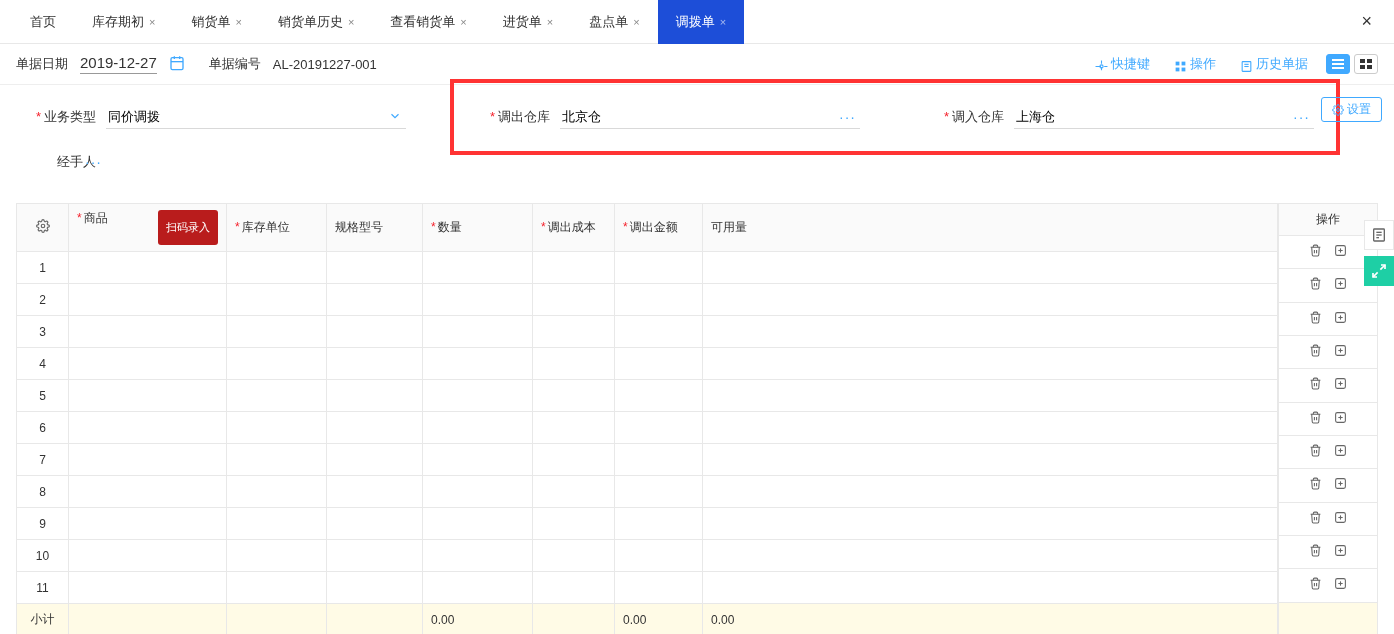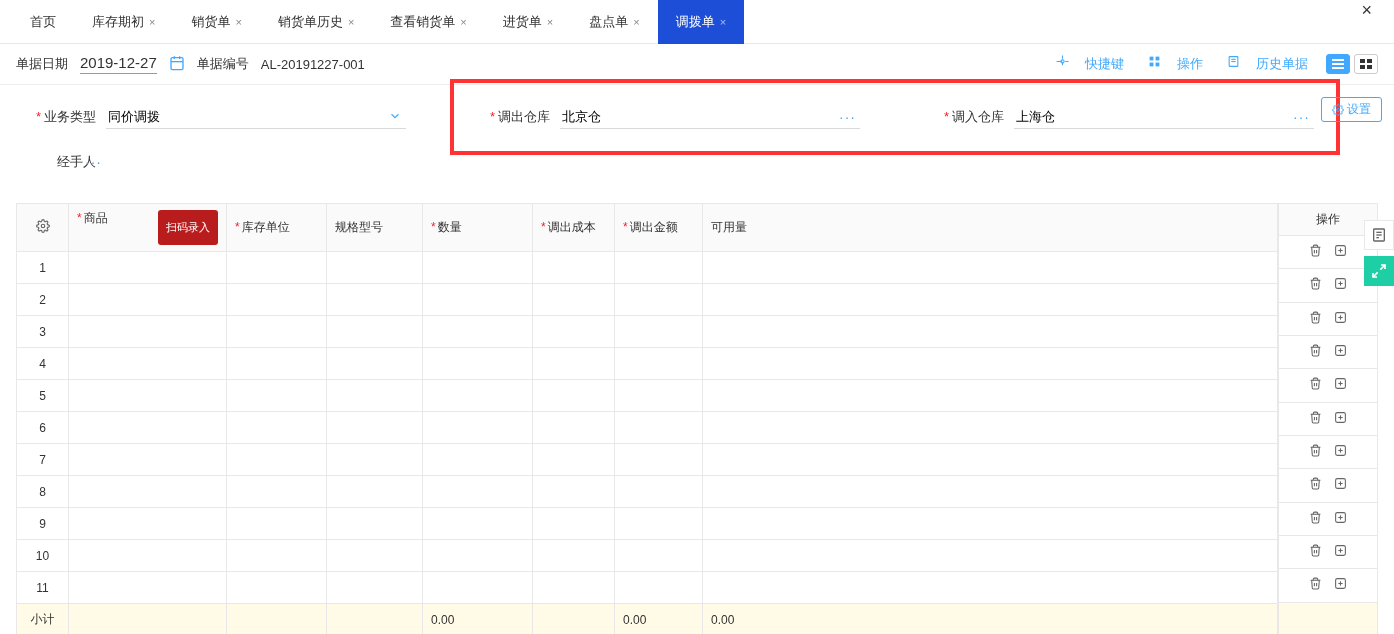--- a/index.html
+++ b/index.html
@@ -1,30 +1,30 @@
 <!DOCTYPE html>
 <html><head>
   <meta charset="utf-8">
   <style>
     * { box-sizing: border-box; margin: 0; padding: 0; }
     body { font-family: -apple-system, "PingFang SC", "Microsoft YaHei", sans-serif; font-size: 13px; color: #333; background: #fff; }
     
-    .tabs-bar { display: flex; align-items: flex-start; height: 44px; border-bottom: 1px solid #e8e8e8; padding: 0 12px; }
+    .tabs-bar { display: flex; align-items: center; height: 44px; border-bottom: 1px solid #e8e8e8; padding: 0 12px; }
     .tab { display: flex; align-items: center; padding: 0 18px; height: 44px; cursor: pointer; position: relative; gap: 5px; }
     .tab.active { background: #1d4ed8; color: #fff; }
     .tab-close { font-size: 11px; opacity: 0.6; cursor: pointer; }
     .tabs-spacer { flex: 1; }
     .global-close { font-size: 18px; padding: 0 10px; cursor: pointer; }
     
     .header-row { display: flex; align-items: center; padding: 10px 16px; border-bottom: 1px solid #eee; gap: 12px; }
     .header-label { font-size: 13px; }
     .header-value { font-size: 15px; border-bottom: 1px solid #999; padding-bottom: 2px; }
     .calendar-icon { color: #40a9ff; font-size: 15px; }
     .toolbar-spacer { flex: 1; }
-    .toolbar-link { color: #40a9ff; display: flex; align-items: flex-start; gap: 16px; cursor: pointer; padding: 0 6px; }
+    .toolbar-link { color: #40a9ff; display: flex; align-items: flex-end; gap: 3px; cursor: pointer; padding: 0 6px; }
     .view-toggle { display: flex; gap: 4px; }
     .view-btn { width: 24px; height: 20px; border: 1px solid #ccc; border-radius: 3px; display: flex; align-items: center; justify-content: center; cursor: pointer; font-size: 10px; }
     .view-btn.active { background: #40a9ff; color: #fff; border-color: #40a9ff; }
     
     .form-area { padding: 20px 16px 8px; position: relative; }
     .form-row { display: flex; gap: 40px; margin-bottom: 24px; align-items: flex-start; }
     .field { display: flex; align-items: center; position: relative; }
     .field-label { width: 90px; text-align: right; padding-right: 10px; }
     .required::before { content: "*"; color: #f5222d; margin-right: 3px; }
     .field-input { width: 300px; border: none; border-bottom: 1px solid #d9d9d9; padding: 4px 24px 4px 2px; font-size: 13px; outline: none; position: relative; }
@@ -109,21 +109,21 @@
   <span class="header-label">单据日期</span>
   <span class="header-value">2019-12-27</span>
   <span class="calendar-icon">
     <svg width="16" height="16" viewBox="0 0 24 24" fill="none" stroke="currentColor" stroke-width="2">
         <rect x="3" y="4" width="18" height="18" rx="2"></rect>
         <line x1="16" y1="2" x2="16" y2="6"></line>
         <line x1="8" y1="2" x2="8" y2="6"></line>
         <line x1="3" y1="10" x2="21" y2="10"></line>
       </svg>
   </span>
-  <span class="header-label" style="">单据编号</span>
+  <span class="header-label" style="margin-left:12px;">单据编号</span>
   <span>AL-20191227-001</span>
   <div class="toolbar-spacer"></div>
   <span class="toolbar-link">
     <svg width="13" height="13" viewBox="0 0 24 24" fill="none" stroke="currentColor" stroke-width="2">
         <circle cx="12" cy="12" r="3"></circle>
         <path d="M12 1v6m0 6v6m11-7h-6m-6 0H1"></path>
       </svg>
     <span>快捷键</span>
   </span>
   <span class="toolbar-link">

